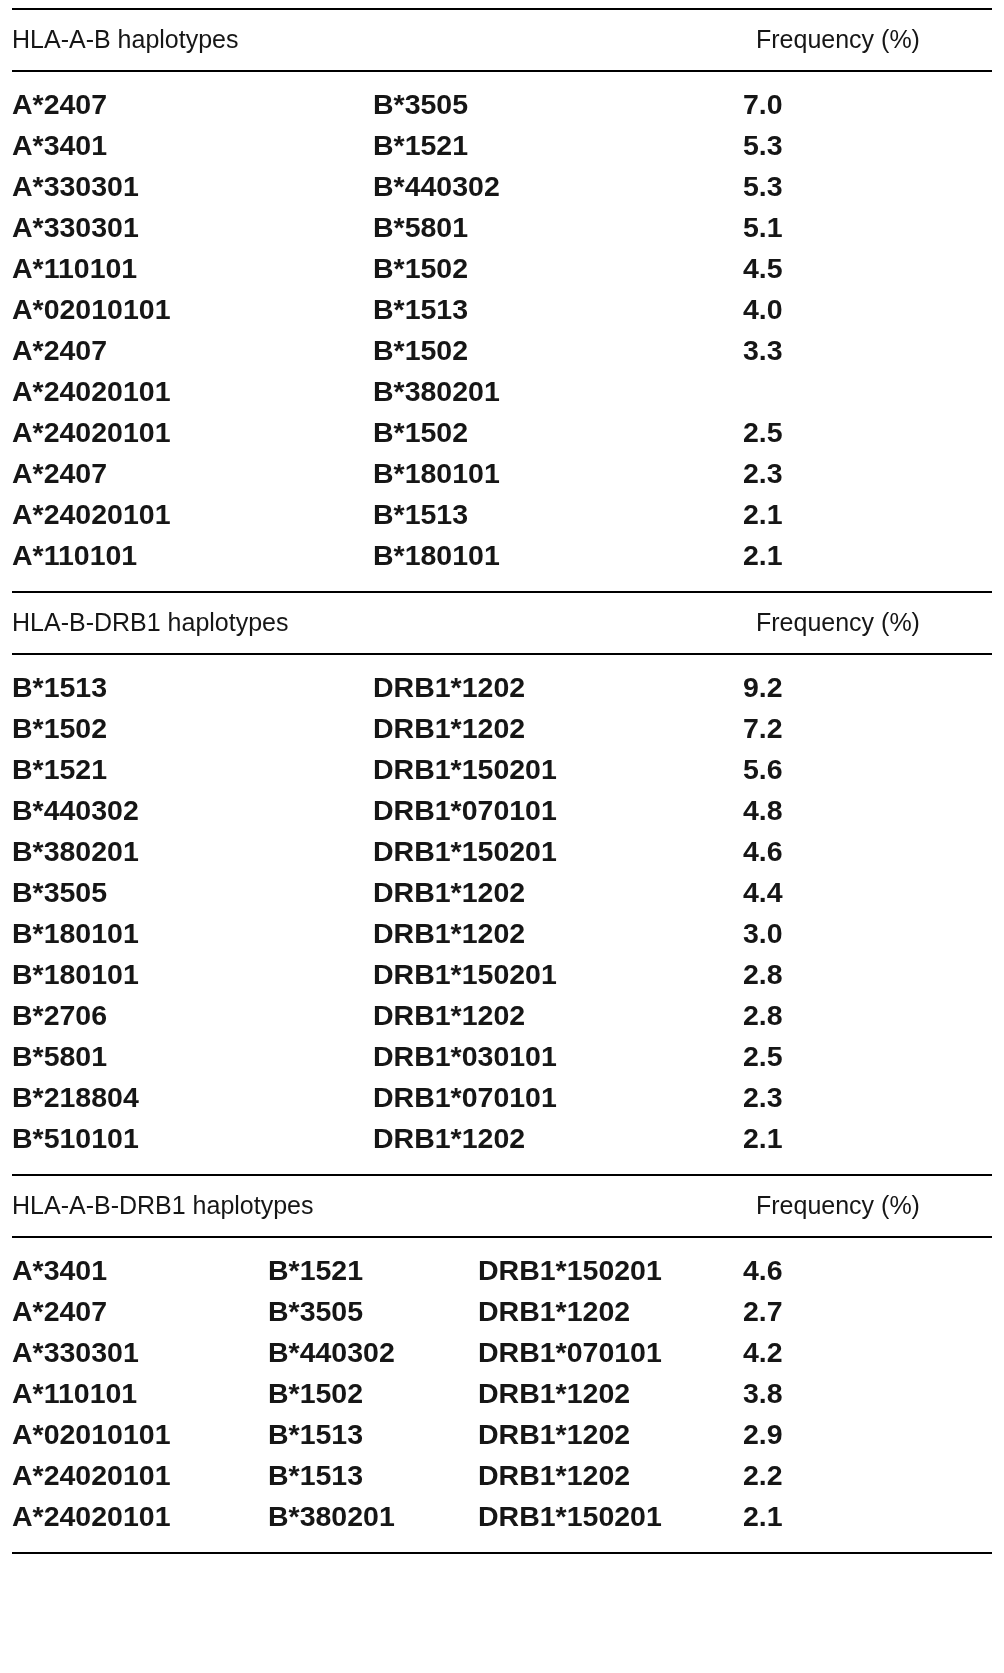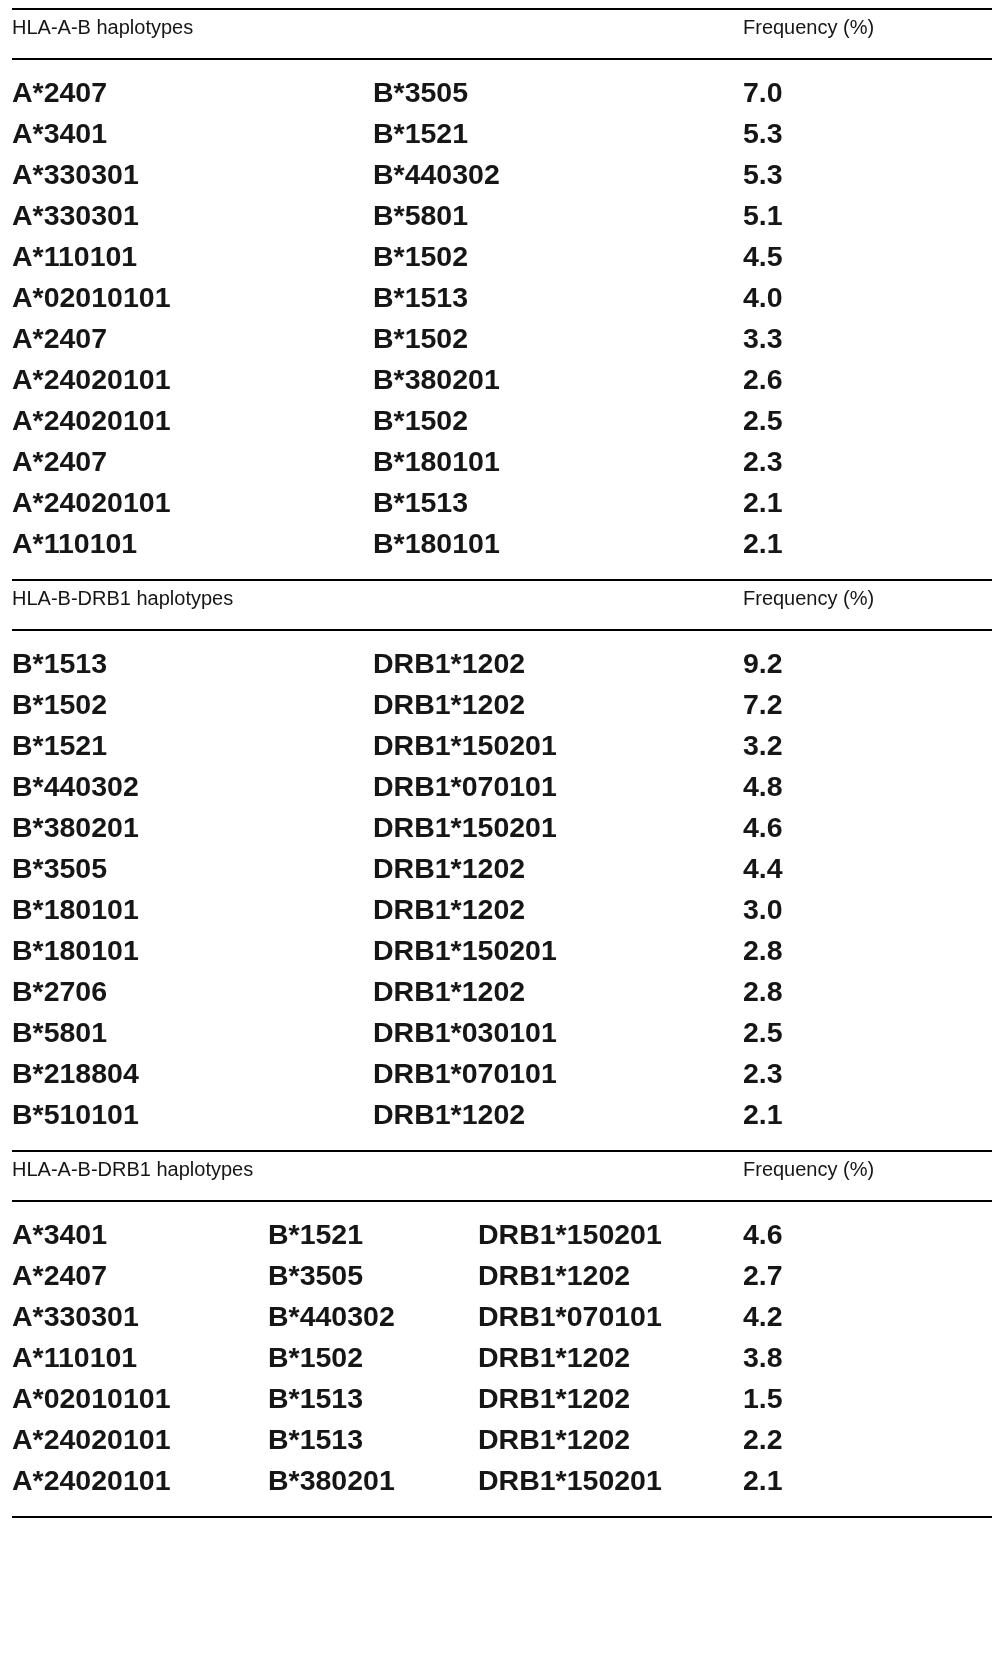--- a/index.html
+++ b/index.html
@@ -17,23 +17,24 @@
     color: #161616;
   }
   .rule {
     height: 0;
     border-top: 2px solid #000000;
   }
   .section-header {
     display: grid;
     grid-template-columns: 731px auto;
     align-items: baseline;
-    font-size: 20px;
+    font-size: 25px;
     line-height: 33px;
-    padding: 1px 0 14px 0;
+    padding: 13px 0 14px 0;
+    gap: 13px;
   }
   .rows {
     padding: 12px 0 15px 0;
   }
   .row {
     display: grid;
     font-size: 28.5px;
     line-height: 41px;
     white-space: nowrap;
     font-weight: bold;
@@ -92,21 +93,20 @@
           <div class="cell">4.0</div>
         </div>
         <div class="row grid-3">
           <div class="cell">A*2407</div>
           <div class="cell">B*1502</div>
           <div class="cell">3.3</div>
         </div>
         <div class="row grid-3">
           <div class="cell">A*24020101</div>
           <div class="cell">B*380201</div>
-          <div class="cell">2.6</div>
         </div>
         <div class="row grid-3">
           <div class="cell">A*24020101</div>
           <div class="cell">B*1502</div>
           <div class="cell">2.5</div>
         </div>
         <div class="row grid-3">
           <div class="cell">A*2407</div>
           <div class="cell">B*180101</div>
           <div class="cell">2.3</div>
@@ -138,21 +138,21 @@
           <div class="cell">9.2</div>
         </div>
         <div class="row grid-3">
           <div class="cell">B*1502</div>
           <div class="cell">DRB1*1202</div>
           <div class="cell">7.2</div>
         </div>
         <div class="row grid-3">
           <div class="cell">B*1521</div>
           <div class="cell">DRB1*150201</div>
-          <div class="cell">3.2</div>
+          <div class="cell">5.6</div>
         </div>
         <div class="row grid-3">
           <div class="cell">B*440302</div>
           <div class="cell">DRB1*070101</div>
           <div class="cell">4.8</div>
         </div>
         <div class="row grid-3">
           <div class="cell">B*380201</div>
           <div class="cell">DRB1*150201</div>
           <div class="cell">4.6</div>
@@ -224,21 +224,21 @@
         <div class="row grid-4">
           <div class="cell">A*110101</div>
           <div class="cell">B*1502</div>
           <div class="cell">DRB1*1202</div>
           <div class="cell">3.8</div>
         </div>
         <div class="row grid-4">
           <div class="cell">A*02010101</div>
           <div class="cell">B*1513</div>
           <div class="cell">DRB1*1202</div>
-          <div class="cell">1.5</div>
+          <div class="cell">2.9</div>
         </div>
         <div class="row grid-4">
           <div class="cell">A*24020101</div>
           <div class="cell">B*1513</div>
           <div class="cell">DRB1*1202</div>
           <div class="cell">2.2</div>
         </div>
         <div class="row grid-4">
           <div class="cell">A*24020101</div>
           <div class="cell">B*380201</div>

